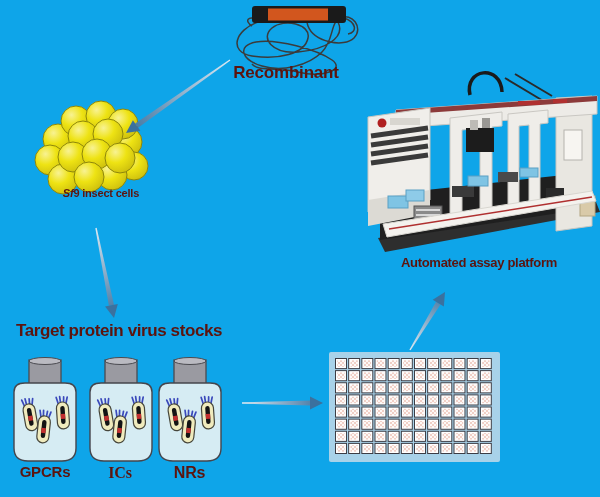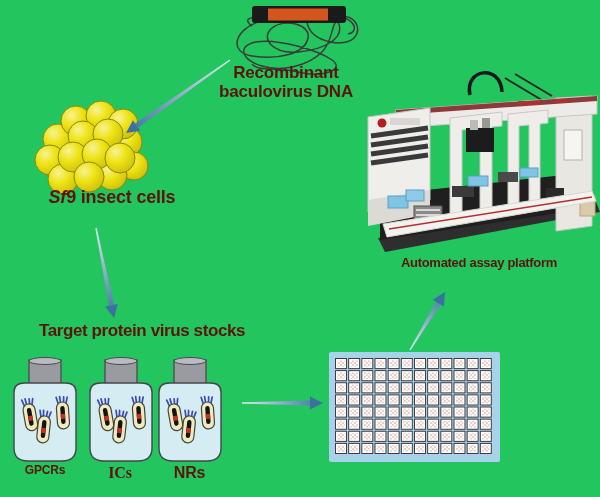--- a/index.html
+++ b/index.html
@@ -1,29 +1,29 @@
 <!DOCTYPE html>
 <html><head>
 <meta charset="utf-8">
 <style>
   html,body{margin:0;padding:0;background:#ffffff;}
   #stage{
-    position:relative;width:600px;height:497px;background:#22c55e;overflow:hidden;
+    position:relative;width:600px;height:497px;background:#0ea5e9;overflow:hidden;
     font-family:"Liberation Sans",sans-serif;
   }
   #gfx{position:absolute;left:0;top:0;}
   .lbl{
     position:absolute;color:#5c140e;font-weight:bold;text-align:center;
     line-height:1.12;letter-spacing:-0.2px;white-space:nowrap;
   }
   .lbl.wrap{white-space:normal;}
   #dna-label{left:196px;top:63px;width:180px;font-size:17px;}
-  #sf9-label{left:27px;top:187px;width:170px;font-size:18px;}
-  #stocks-title{left:10px;top:321px;width:238px;font-size:17px;letter-spacing:-0.4px;padding-left:13px;}
-  #bottle-label-0{left:12px;top:464px;width:66px;font-size:12px;}
+  #sf9-label{left:16px;top:187px;width:170px;font-size:11px;}
+  #stocks-title{left:0px;top:321px;width:238px;font-size:17px;letter-spacing:-0.4px;}
+  #bottle-label-0{left:12px;top:464px;width:66px;font-size:15px;}
   #bottle-label-1{left:88px;top:464px;width:64px;font-size:16px;font-family:Liberation Serif, serif;}
   #bottle-label-2{left:157px;top:464px;width:65px;font-size:16px;}
   #plate-label{left:324px;top:470px;width:180px;font-size:17px;}
   #platform-label{left:358px;top:256px;width:242px;font-size:13px;letter-spacing:-0.3px;}
   .it{font-style:italic;}
 </style>
 </head>
 <body>
 
 <div id="stage">
@@ -366,21 +366,21 @@
         <polygon points="95.31359352701635,228.13728129459673 108.9009804864072,305.7623531673773 114,304.74254926465875 96.68640647298365,227.86271870540327" fill="url(#ag1)"></polygon>
         <polygon points="114,318 105.07671585121263,306.5272060944162 117.82426463519458,303.9776963376198" fill="#3b719e"></polygon>
         <polygon points="242,403.7 310,405.6 310,400.4 242,402.3" fill="url(#ag2)"></polygon>
         <polygon points="323,403 310,409.5 310,396.5" fill="#3b719e"></polygon>
         <polygon points="410.59933136274594,350.36166547751907 440.50944333627314,304.4737685103524 436.05726749873196,301.7871106773534 409.40066863725406,349.63833452248093" fill="url(#ag3)"></polygon>
         <polygon points="445,292 443.848575214429,306.4887618851016 432.7181356205761,299.77211730260416" fill="#3b719e"></polygon>
       </g>
   </svg>
 
   <div class="lbl wrap" id="dna-label"><span>Recombinant</span><br>
-    <span>baculovirus DNA</span></div>
+    </div>
 
   <div class="lbl" id="sf9-label"><span class="it">Sf</span><span>9 insect cells</span></div>
 
   <div class="lbl" id="stocks-title">Target protein virus stocks</div>
 
   <div class="lbl" id="bottle-label-0">GPCRs</div>
   <div class="lbl" id="bottle-label-1">ICs</div>
   <div class="lbl" id="bottle-label-2">NRs</div>
 
 

